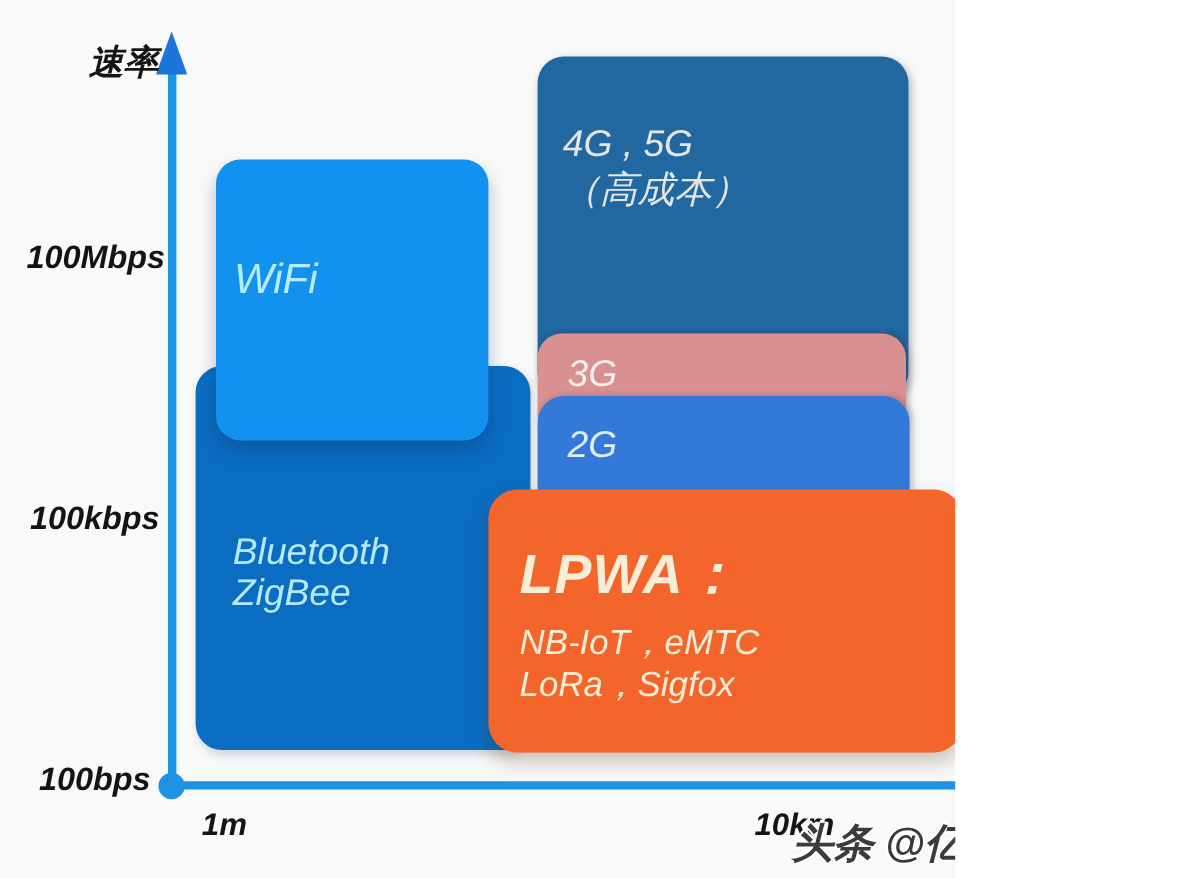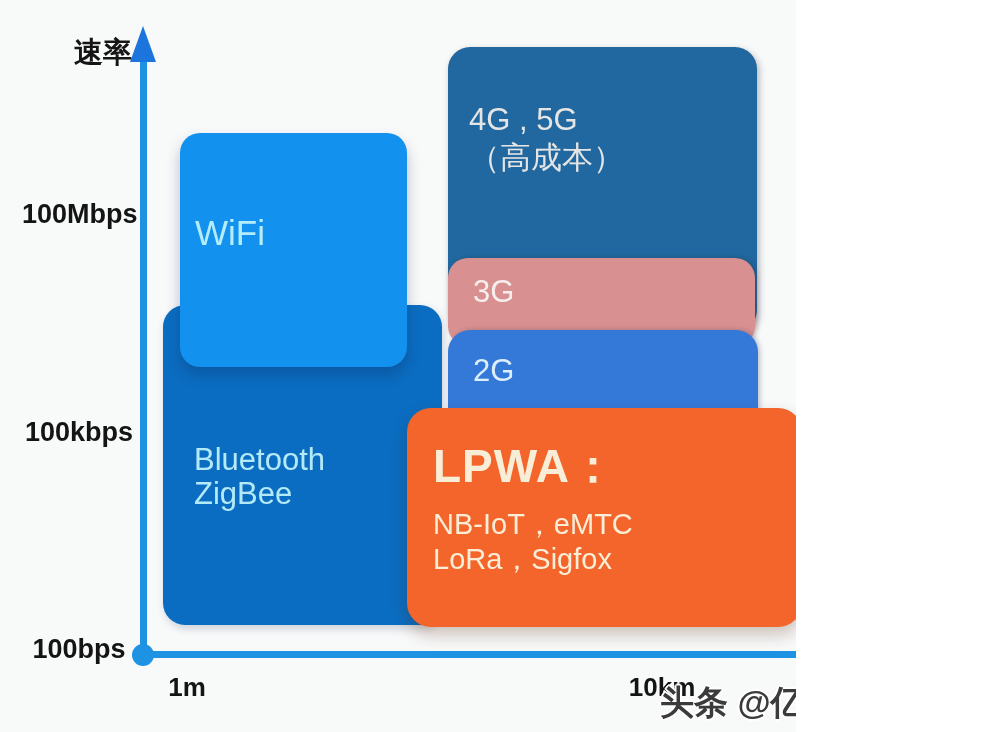--- a/index.html
+++ b/index.html
@@ -1,19 +1,20 @@
 <!DOCTYPE html>
 <html><head>
 <meta charset="utf-8">
 <style>
   html,body{margin:0;padding:0;}
   .stage{
     position:relative;width:796px;height:732px;overflow:hidden;
     background:#f8f9f9;
     font-family:"Liberation Sans","DejaVu Sans",sans-serif;
+    font-style:italic;
   }
   
   .y-axis-line{position:absolute;left:140px;top:48px;width:7px;height:610px;border-radius:3px;}
   .x-axis-line{position:absolute;left:143px;top:651px;width:790px;height:7px;border-radius:3px;}
   .arrow-up{position:absolute;left:130px;top:26px;width:0;height:0;
     border-left:13px solid transparent;border-right:13px solid transparent;border-bottom:36px solid #1c74dd;}
   .arrow-right{position:absolute;left:926px;top:641px;width:0;height:0;
     border-top:13px solid transparent;border-bottom:13px solid transparent;border-left:36px solid #1e93e4;}
   .origin-dot{position:absolute;left:132px;top:644px;width:22px;height:22px;border-radius:50%;}
   .y-title{position:absolute;left:74px;top:33px;font-size:29px;font-weight:700;color:#151515;}
@@ -34,21 +35,21 @@
     box-shadow:2px 3px 7px rgba(0,20,40,.30);}
   .box-g45 .lines{padding:54px 0 0 21px;font-size:31px;line-height:1.22;}
   .box-g3{left:448px;top:258px;width:307px;height:88px;border-radius:20px;z-index:2;
     box-shadow:2px 0 5px rgba(60,20,20,.25);}
   .box-g3 .lines{padding:16px 0 0 25px;font-size:31px;}
   .box-g2{left:448px;top:330px;width:310px;height:145px;border-radius:22px;z-index:3;
     box-shadow:2px 0 5px rgba(10,30,70,.25);}
   .box-g2 .lines{padding:23px 0 0 25px;font-size:31px;}
   .box-lpwa{left:407px;top:408px;width:395px;height:219px;border-radius:24px;z-index:4;
     box-shadow:0 8px 16px rgba(80,30,0,.25);}
-  .box-lpwa .content{padding:28px 0 0 26px;}
+  .box-lpwa .content{padding:40px 0 0 26px;}
   .lpwa-title{font-size:46px;font-weight:600;letter-spacing:1px;}
   .lpwa-line{font-size:29px;line-height:1.2;}
   .lpwa-line.first{margin-top:9px;}
   
   .watermark{position:absolute;left:660px;top:680px;z-index:6;white-space:nowrap;
     font-size:34px;font-weight:700;color:#3b3b3b;
     text-shadow:-2px 0 0 #fff,2px 0 0 #fff,0 -2px 0 #fff,0 2px 0 #fff,
       -1px -1px 0 #fff,1px 1px 0 #fff,-1px 1px 0 #fff,1px -1px 0 #fff;}
 </style>
 </head>
@@ -83,21 +84,21 @@
     </div>
   </div>
 
   <div class="box box-g45" style="background-color: rgb(32, 104, 159); color: #e5e5e5;">
     <div class="lines">
       <div>4G , 5G</div>
       <div>（高成本）</div>
     </div>
   </div>
 
-  <div class="box box-g3" style="background-color: rgb(216, 144, 144); color: rgb(247, 238, 238);">
+  <div class="box box-g3" style="background-color: rgb(216, 144, 144); color: rgb(247, 238, 238); margin-top: 20px;">
     <div class="lines">3G</div>
   </div>
 
   <div class="box box-g2" style="background-color: rgb(53, 121, 216); color: rgb(221, 238, 251);">
     <div class="lines">2G</div>
   </div>
 
   <div class="box box-lpwa" style="background-color: rgb(244, 101, 43); color: rgb(248, 238, 216);">
     <div class="content">
       <div class="lpwa-title">LPWA：</div>

